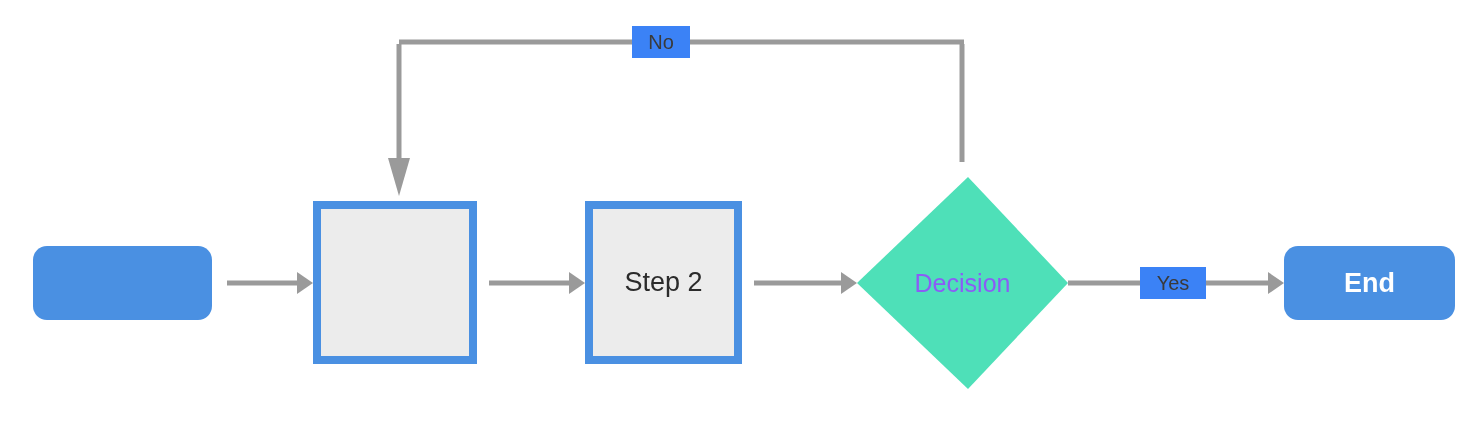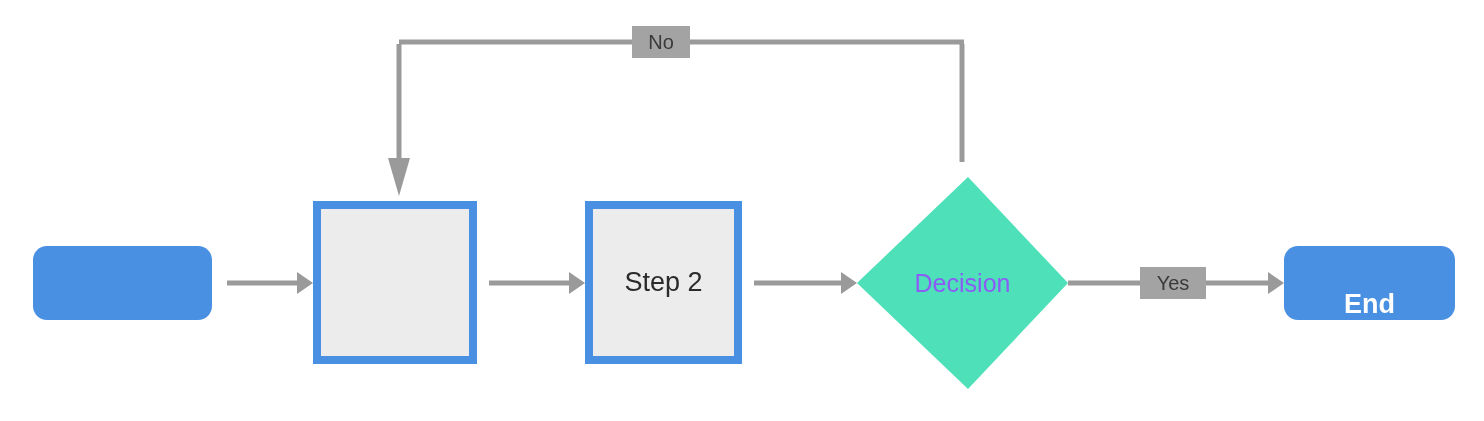--- a/index.html
+++ b/index.html
@@ -48,21 +48,21 @@
     font-weight: normal;
   }
   .edge-label {
     position: absolute;
     display: flex;
     align-items: center;
     justify-content: center;
     color: #3a3a3a;
     font-size: 20px;
     font-weight: normal;
-    background: #a3a3a3;
+    background: #3b82f6;
     pointer-events: none;
     white-space: nowrap;
   }
 </style>
 </head>
 <body>
 
 <div id="canvas">
 
   <svg id="flow-svg" viewBox="0 0 1484 421" xmlns="http://www.w3.org/2000/svg">
@@ -111,19 +111,19 @@
 
     <rect x="1284" y="246" width="171" height="74" rx="14" ry="14" fill="#4a90e2"></rect>
   </svg>
 
 
 
   <div class="node-label process-label" style="left:585px; top:201px; width:157px; height:163px;">Step 2</div>
 
   <div class="node-label decision-label" style="left:857px; top:256px; width:211px; height:54px;">Decision</div>
 
-  <div class="node-label terminal-label" style="left:1284px; top:246px; width:171px; height:74px;margin-top:21px;">End</div>
+  <div class="node-label terminal-label" style="left:1284px; top:246px; width:171px; height:74px;">End</div>
 
   <div class="edge-label" style="left:632px; top:26px; width:58px; height:32px;">No</div>
 
   <div class="edge-label" style="left:1140px; top:267px; width:66px; height:32px;text-align:center;">Yes</div>
 
 </div>
 
 </body></html>

